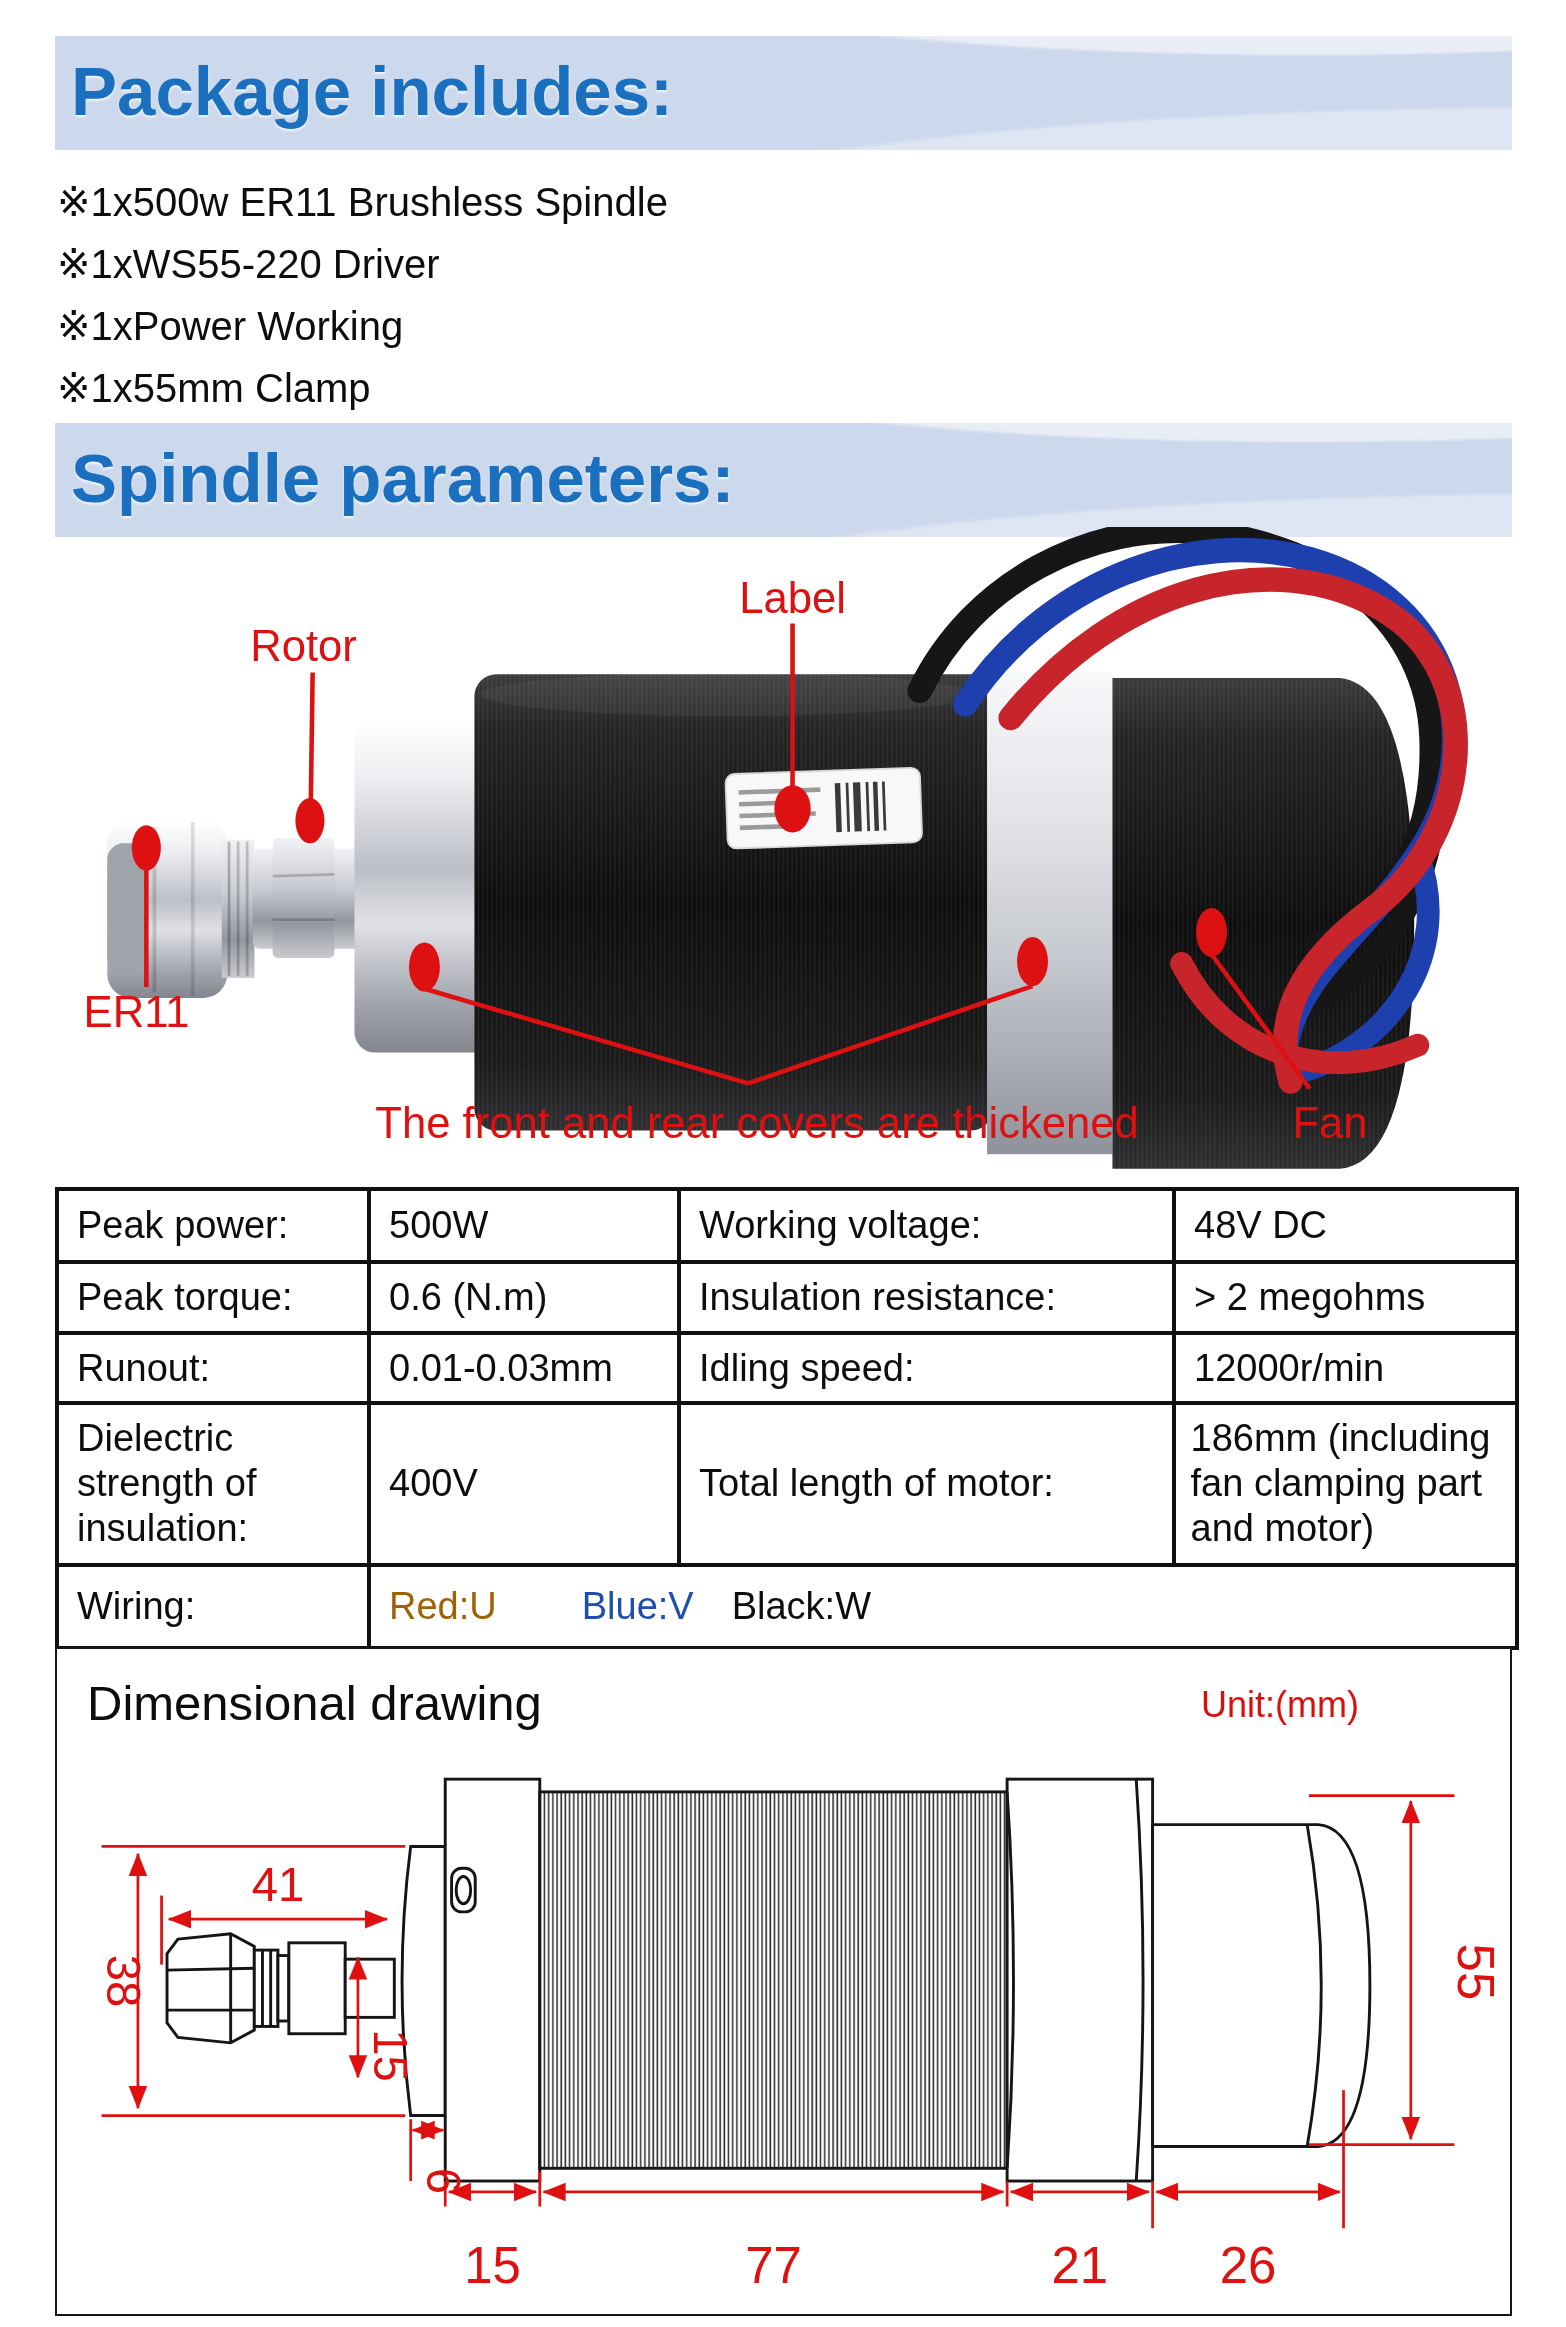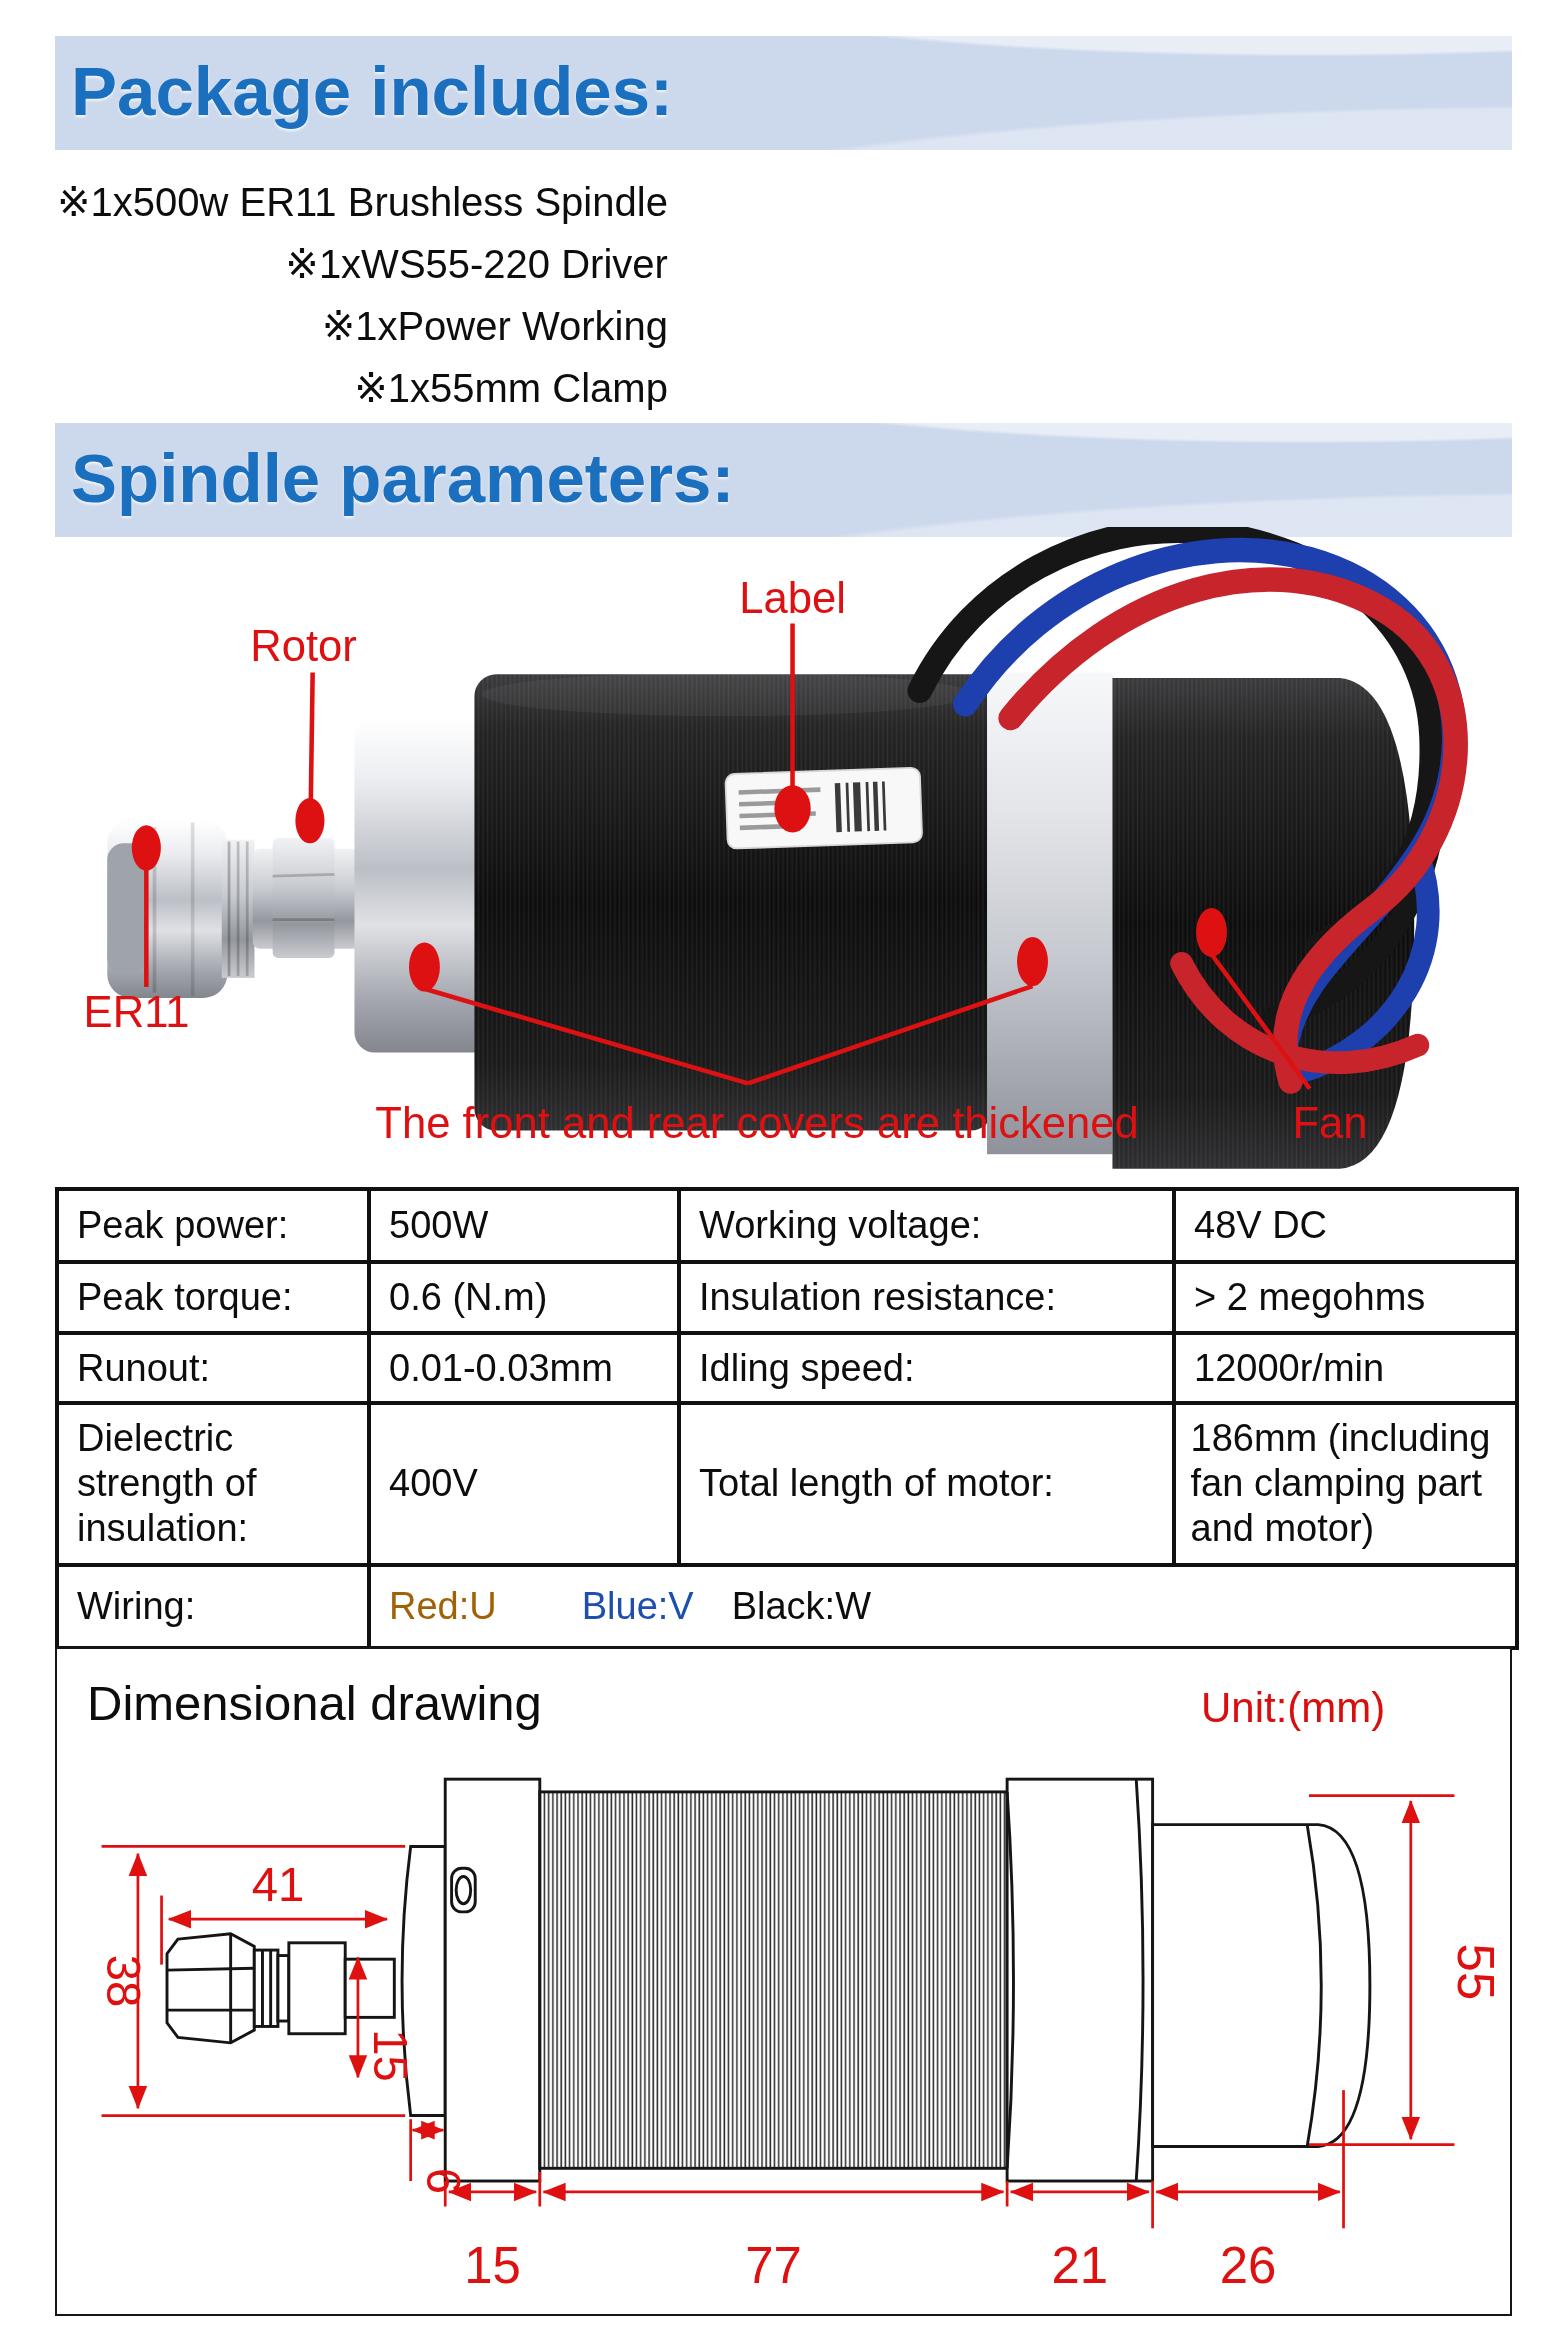--- a/index.html
+++ b/index.html
@@ -8,42 +8,42 @@
 
   .banner{position:absolute;left:55px;width:1457px;height:114px;
     background:
       radial-gradient(120% 190% at 86% -55%, rgba(255,255,255,.55) 0 37%, rgba(255,255,255,0) 38.5%),
       radial-gradient(150% 230% at 106% 165%, rgba(255,255,255,.35) 0 44%, rgba(255,255,255,0) 45.5%),
       #ccd8ec;}
   .banner h1{margin:0;padding-left:16px;line-height:111px;font-size:69px;font-weight:bold;
     color:#1a6fbf;letter-spacing:0px;text-shadow:0 1.8px 2.7px rgba(255,255,255,.8);}
 
   #package-list{position:absolute;left:57px;top:171px;margin:0;padding:0;list-style:none;
-    font-size:40px;color:#0d0d0d;text-align:right;}
+    font-size:40px;color:#0d0d0d;}
   #package-list li{line-height:62px;white-space:pre;}
 
   #photo-wrap{position:absolute;left:0;top:527px;width:1416px;height:660px;}
   #photo-wrap svg{display:block;}
 
   #specs-wrap{position:absolute;left:55px;top:1187px;width:1459px;}
   table.specs{border-collapse:collapse;table-layout:fixed;width:1459px;
     font-size:38px;color:#0d0d0d;}
   table.specs td{border:4.5px solid #101010;padding:3.6px 5.5px 3.6px 18px;vertical-align:middle;
     line-height:1.18;overflow:hidden;}
   td.c-val{padding-left:22px;}
   tr.r1 td{height:62px;} tr.r2 td{height:60px;} tr.r3 td{height:58px;}
   tr.r4 td{height:151px;} tr.r5 td{height:72px;}
   .wire-red{color:#a16207;margin-right:38px;}
   .wire-blue{color:#1f4fae;margin-right:38px;margin-left:47px;}
   .wire-black{color:#0d0d0d;}
 
   #dim-box{position:absolute;left:55px;top:1647px;width:1457px;height:669px;
     border:2.7px solid #151515;box-sizing:border-box;background:#fff;}
   #dim-title{position:absolute;left:30px;top:25.5px;font-size:49px;font-weight:normal;color:#0d0d0d;}
-  #dim-unit{position:absolute;left:1144px;top:35px;font-size:42px;color:#d90f0f;}
+  #dim-unit{position:absolute;left:1144px;top:35px;font-size:36px;color:#d90f0f;}
   #dim-svg{position:absolute;left:0;top:0;}
 
   .ann-text{font-size:48px;fill:#dd1112;}
   .dim-text{font-size:52px;fill:#de1010;}
   .dim-text-lg{font-size:56px;fill:#de1010;}
 </style>
 </head>
 <body>
 
 <div id="page">

